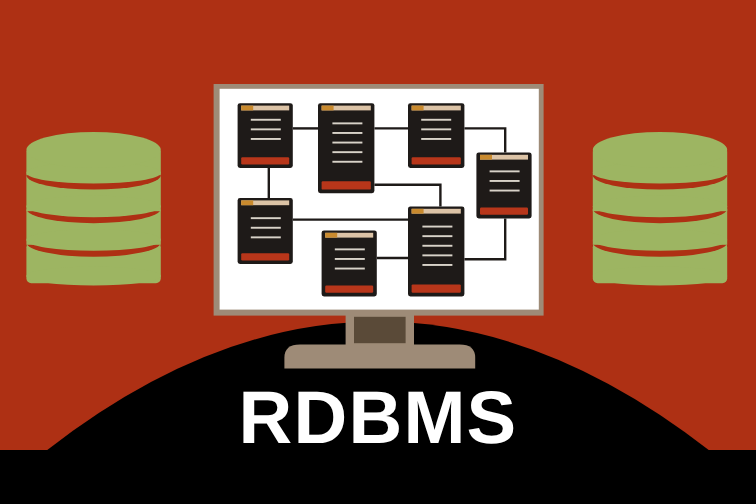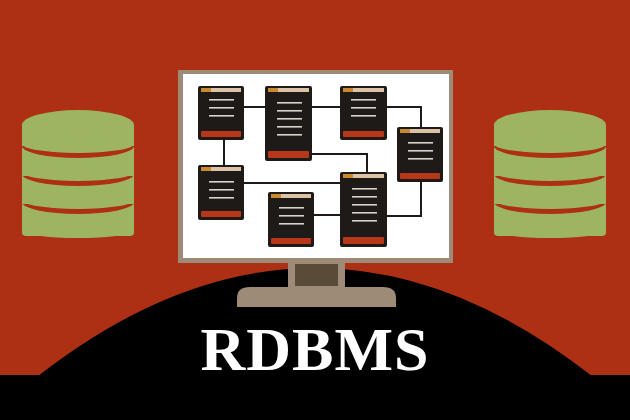--- a/index.html
+++ b/index.html
@@ -1,20 +1,20 @@
 <!DOCTYPE html>
 <html><head>
   <meta charset="utf-8">
   <style>
     html, body { margin: 0; padding: 0; }
     body { width: 630px; height: 420px; overflow: hidden; background: #AE3014; position: relative; font-family: "Liberation Serif", serif; }
     .scene { position: absolute; left: 0; top: 0; width: 630px; height: 420px; }
     .title {
       position: absolute; left: 0; width: 630px; top: 318px; text-align: center;
-      color: #ffffff; font-family: Liberation Serif, serif;
+      color: #ffffff; font-family: Liberation Sans, sans-serif;
       font-weight: bold; font-size: 62px; line-height: 62px; letter-spacing: 1px;
     }
   </style>
 </head>
 <body>
 
 <svg class="scene" width="630" height="420" viewBox="0 0 630 420" xmlns="http://www.w3.org/2000/svg">
 
   <rect x="0" y="0" width="630" height="420" fill="#AE3014"></rect>
 

